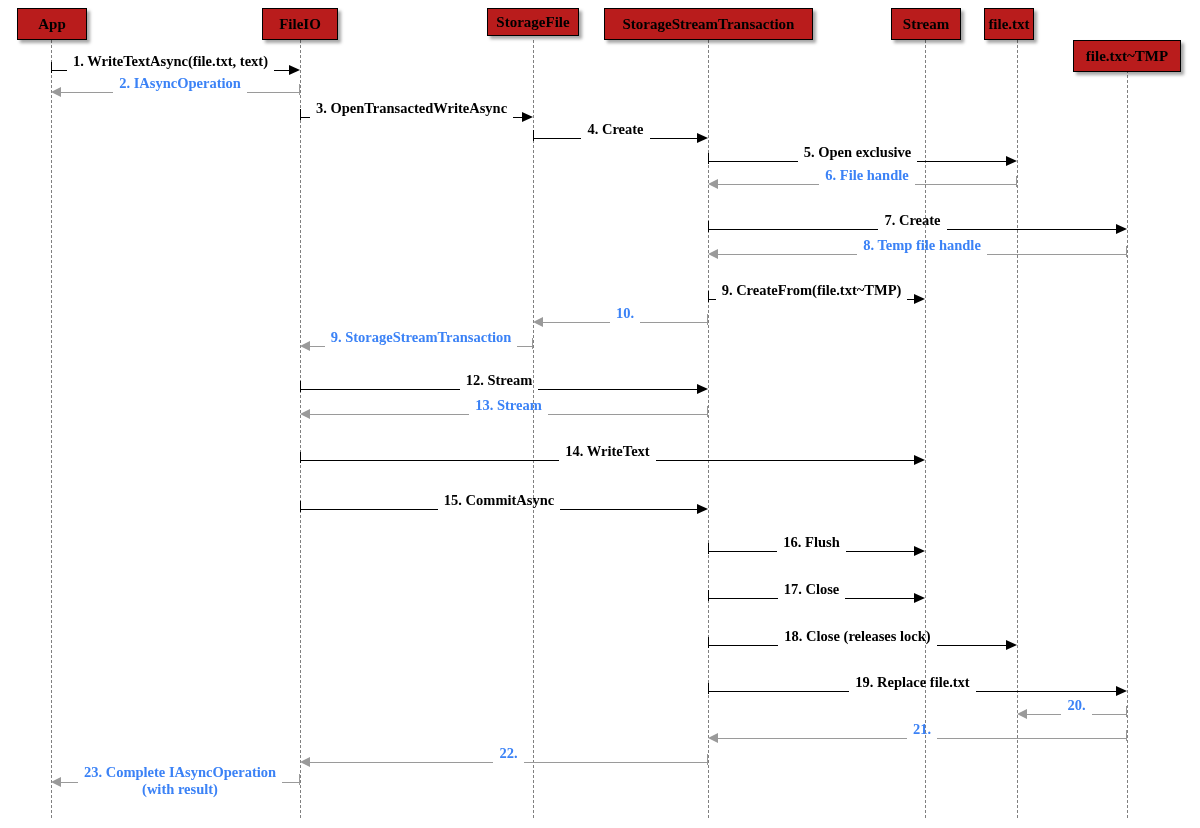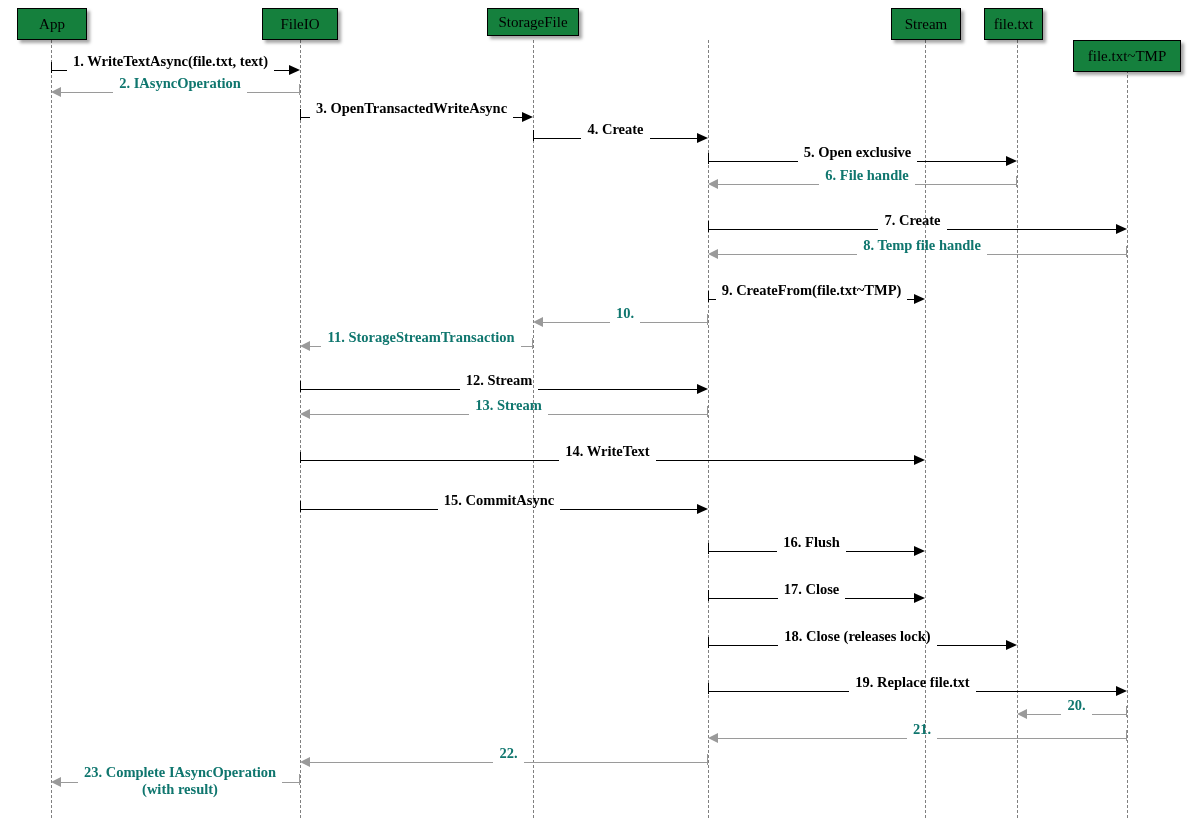--- a/index.html
+++ b/index.html
@@ -17,23 +17,23 @@
     height: 828px;
     background: #ffffff;
     overflow: hidden;
   }
 
   
   .participant {
     position: absolute;
     box-sizing: border-box;
     border: 1px solid #000000;
-    background: #15803d;
+    background: #b91c1c;
     color: #000000;
-    font-weight: normal;
+    font-weight: bold;
     font-size: 15px;
     line-height: 1;
     text-align: center;
     white-space: nowrap;
     display: flex;
     align-items: center;
     justify-content: center;
     box-shadow: 3px 3px 3px rgba(0,0,0,0.35);
   }
 
@@ -97,21 +97,21 @@
   .tick {
     flex: 0 0 auto;
     width: 0;
     height: 11px;
     border-left: 1px solid currentColor;
     margin-top: -5px;
   }
 
   .message.call { color: #000000; }
   .message.ret  { color: #9a9a9a; }
-  .message.ret .msg-label { color: #0f766e; }
+  .message.ret .msg-label { color: #3b82f6; }
 </style>
 </head>
 <body>
 
 <div id="diagram">
     <div class="lifeline" style="left: 51px; top: 40px; height: 778px;"></div>
     <div class="lifeline" style="left: 300px; top: 40px; height: 778px;"></div>
     <div class="lifeline" style="left: 533px; top: 40px; height: 778px;"></div>
     <div class="lifeline" style="left: 708px; top: 40px; height: 778px;"></div>
     <div class="lifeline" style="left: 925px; top: 40px; height: 778px;"></div>
@@ -119,24 +119,27 @@
     <div class="lifeline" style="left: 1127px; top: 40px; height: 778px;"></div>
     <div class="participant" style="left: 17px; top: 8px; width: 70px; height: 32px;">
       <span>App</span>
     </div>
     <div class="participant" style="left: 262px; top: 8px; width: 76px; height: 32px;">
       <span>FileIO</span>
     </div>
     <div class="participant" style="left: 487px; top: 8px; width: 92px; height: 28px;">
       <span>StorageFile</span>
     </div>
+    <div class="participant" style="left: 604px; top: 8px; width: 209px; height: 32px;">
+      <span>StorageStreamTransaction</span>
+    </div>
     <div class="participant" style="left: 891px; top: 8px; width: 70px; height: 32px;">
       <span>Stream</span>
     </div>
-    <div class="participant" style="left: 984px; top: 8px; width: 59px; height: 32px;">
+    <div class="participant" style="left: 984px; top: 8px; width: 50px; height: 32px;">
       <span>file.txt</span>
     </div>
     <div class="participant" style="left: 1073px; top: 8px; width: 108px; height: 32px; margin-top: 32px;">
       <span>file.txt~TMP</span>
     </div>
     <div class="message call" style="left: 51px; top: 70px; width: 249px;">
       <span class="tick"></span>
       <span class="msg-line"></span>
       <span class="msg-label"><span>1. WriteTextAsync(file.txt, text)</span></span>
       <span class="msg-line"></span>
@@ -201,21 +204,21 @@
     <div class="message ret" style="left: 533px; top: 322px; width: 175px;">
       <span class="head left"></span>
       <span class="msg-line"></span>
       <span class="msg-label"><span>10.</span></span>
       <span class="msg-line"></span>
       <span class="tick"></span>
     </div>
     <div class="message ret" style="left: 300px; top: 346px; width: 233px;">
       <span class="head left"></span>
       <span class="msg-line"></span>
-      <span class="msg-label"><span>11. StorageStreamTransaction</span></span>
+      <span class="msg-label"><span>9. StorageStreamTransaction</span></span>
       <span class="msg-line"></span>
       <span class="tick"></span>
     </div>
     <div class="message call" style="left: 300px; top: 389px; width: 408px;">
       <span class="tick"></span>
       <span class="msg-line"></span>
       <span class="msg-label"><span>12. Stream</span></span>
       <span class="msg-line"></span>
       <span class="head right"></span>
     </div>

